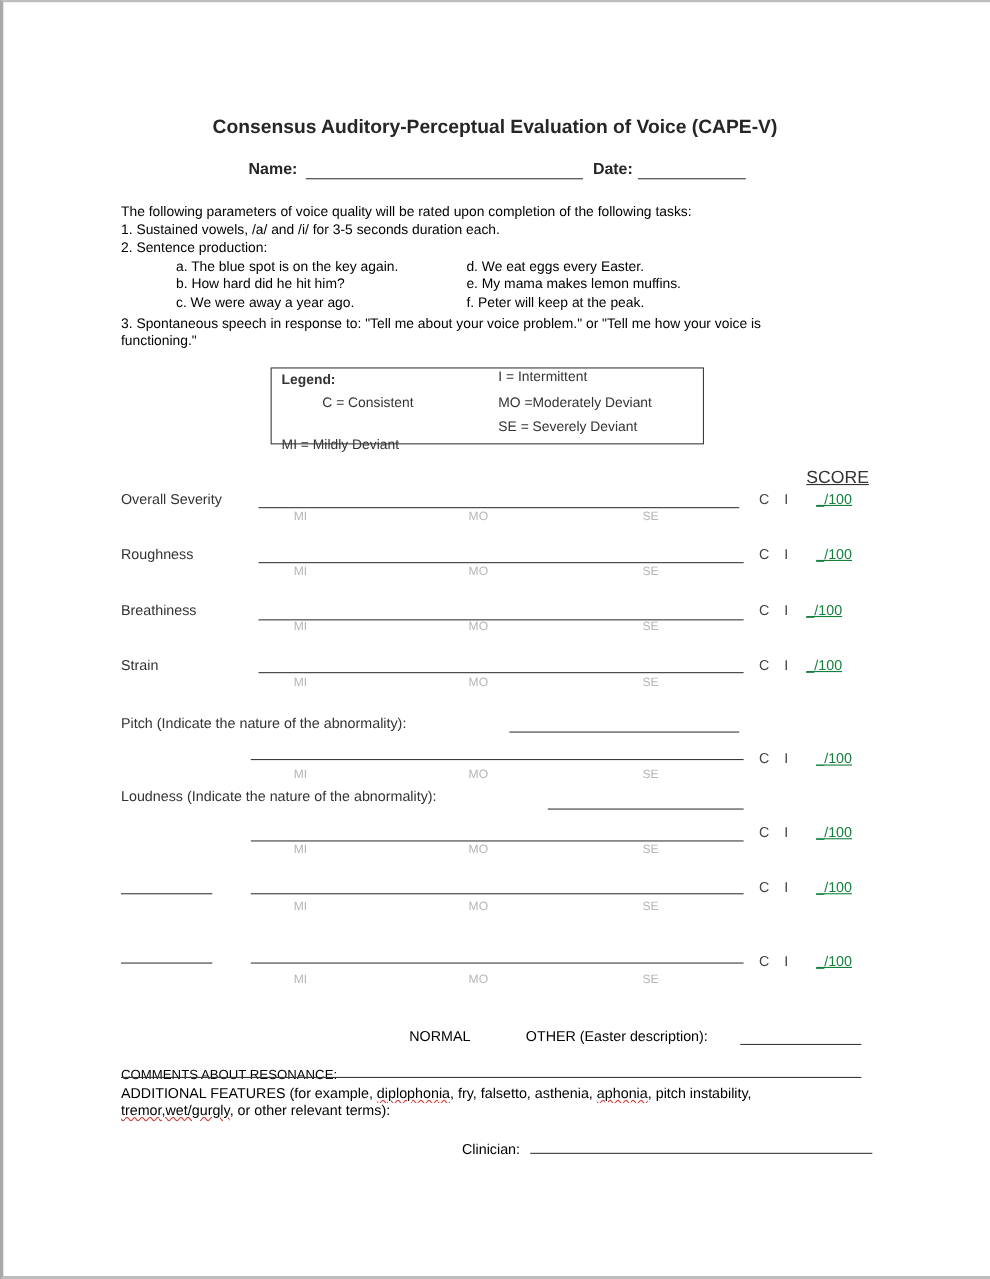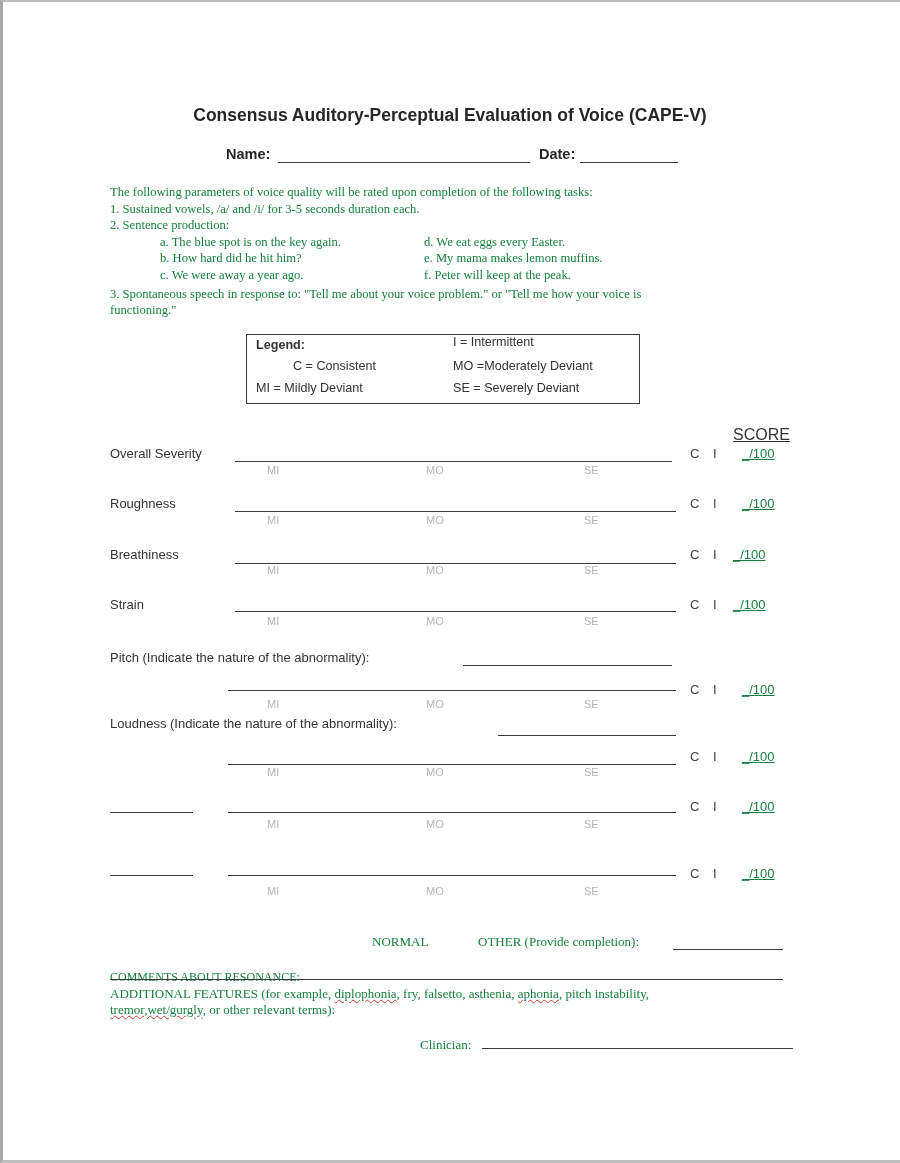--- a/index.html
+++ b/index.html
@@ -13,21 +13,21 @@
     position: absolute; left: 0; top: 0; width: 900px; height: 1163px;
     box-sizing: border-box;
     border-top: 2px solid #bdbdbd;
     border-left: 3px solid #a9a9a9;
     border-bottom: 3px solid #bdbdbd;
   }
   .abs { position: absolute; white-space: nowrap; }
   .title { left: 0; width: 900px; top: 105px; text-align: center; font-size: 17.5px; font-weight: bold; color: #262626; }
   .nd { top: 146px; font-size: 14.5px; font-weight: bold; color: #262626; }
   .uline { position: absolute; height: 0; border-top: 1.5px solid #3a3a3a; }
-  .body-text { font-size: 12.6px; color: #15803d; font-family: Liberation Serif, serif; }
+  .body-text { font-size: 12.6px; color: #000000; }
   .legend-box {
     position: absolute; left: 246px; top: 334px; width: 394px; height: 70px;
     border: 1.5px solid #3c3c3c; box-sizing: border-box;
   }
   .legend-item { position: absolute; font-size: 12.6px; color: #333; white-space: nowrap; }
   .row-label { font-size: 13px; color: #333; }
   .scale-line { position: absolute; height: 0; border-top: 1.8px solid #3a3a3a; }
   .anchor { position: absolute; font-size: 11px; color: #b5b5b5; }
   .ci { position: absolute; font-size: 13px; color: #444; letter-spacing: 0; }
   .score { position: absolute; font-size: 13px; color: #15803d; text-decoration: underline; }
@@ -56,21 +56,21 @@
 <div class="abs body-text" style="left:424px; top:251px;">e. My mama makes lemon muffins.</div>
 <div class="abs body-text" style="left:424px; top:268px;">f. Peter will keep at the peak.</div>
 <div class="abs body-text" style="left:110px; top:287px;">3. Spontaneous speech in response to: "Tell me about your voice problem." or "Tell me how your voice is</div>
 <div class="abs body-text" style="left:110px; top:303px;">functioning."</div>
 
 <div class="legend-box">
   <div class="legend-item" style="left:9px; top:3px; font-weight:bold;">Legend:</div>
   <div class="legend-item" style="left:206px; top:0px;">I = Intermittent</div>
   <div class="legend-item" style="left:9px; top:24px;margin-left:37px;">C = Consistent</div>
   <div class="legend-item" style="left:206px; top:24px;">MO =Moderately Deviant</div>
-  <div class="legend-item" style="left:9px; top:46px;">MI = Mildly Deviant</div>
+  <div class="legend-item" style="left:9px; top:62px;">MI = Mildly Deviant</div>
   <div class="legend-item" style="left:206px; top:46px;">SE = Severely Deviant</div>
 </div>
 
 <div class="score-head" style="left:733px; top:426px;">SCORE</div>
 
 <div class="abs row-label" style="left:110px; top:446px;">Overall Severity</div>
 <div class="scale-line" style="left:235px; top:461px; width:437px;"></div>
 <div class="anchor" style="left:267px; top:464px;">MI</div>
 <div class="anchor" style="left:426px; top:464px;">MO</div>
 <div class="anchor" style="left:584px; top:464px;">SE</div>
@@ -138,21 +138,21 @@
 <div class="scale-line" style="left:228px; top:875px; width:448px;"></div>
 <div class="anchor" style="left:267px; top:885px;">MI</div>
 <div class="anchor" style="left:426px; top:885px;">MO</div>
 <div class="anchor" style="left:584px; top:885px;">SE</div>
 <div class="ci" style="left:690px; top:866px;">C</div>
 <div class="ci" style="left:713px; top:866px;">I</div>
 <div class="score" style="left:742px; top:866px;">_/100</div>
 
 <div class="abs body-text" style="left:110px; top:970px; font-size:12px;">COMMENTS ABOUT RESONANCE:</div>
 <div class="abs body-text" style="left:372px; top:934px; font-size:13px;">NORMAL</div>
-<div class="abs body-text" style="left:478px; top:934px; font-size:13px;">OTHER (Provide completion):</div>
+<div class="abs body-text" style="left:478px; top:934px; font-size:13px;">OTHER (Easter description):</div>
 <div class="uline" style="left:673px; top:949px; width:110px;"></div>
 <div class="uline" style="left:110px; top:979px; width:673px;"></div>
 
 <div class="abs body-text" style="left:110px; top:986px; font-size:13px;"><span>ADDITIONAL FEATURES (for example, </span><span class="squig">diplophonia</span><span>, fry, falsetto, asthenia, </span><span class="squig">aphonia</span><span>, pitch instability,</span></div>
 <div class="abs body-text" style="left:110px; top:1002px; font-size:13px;"><span class="squig">tremor,wet/gurgly</span><span>, or other relevant terms):</span></div>
 
 <div class="abs body-text" style="left:420px; top:1037px; font-size:13px;">Clinician:</div>
 <div class="uline" style="left:482px; top:1048px; width:311px;"></div>
 
 </body></html>

